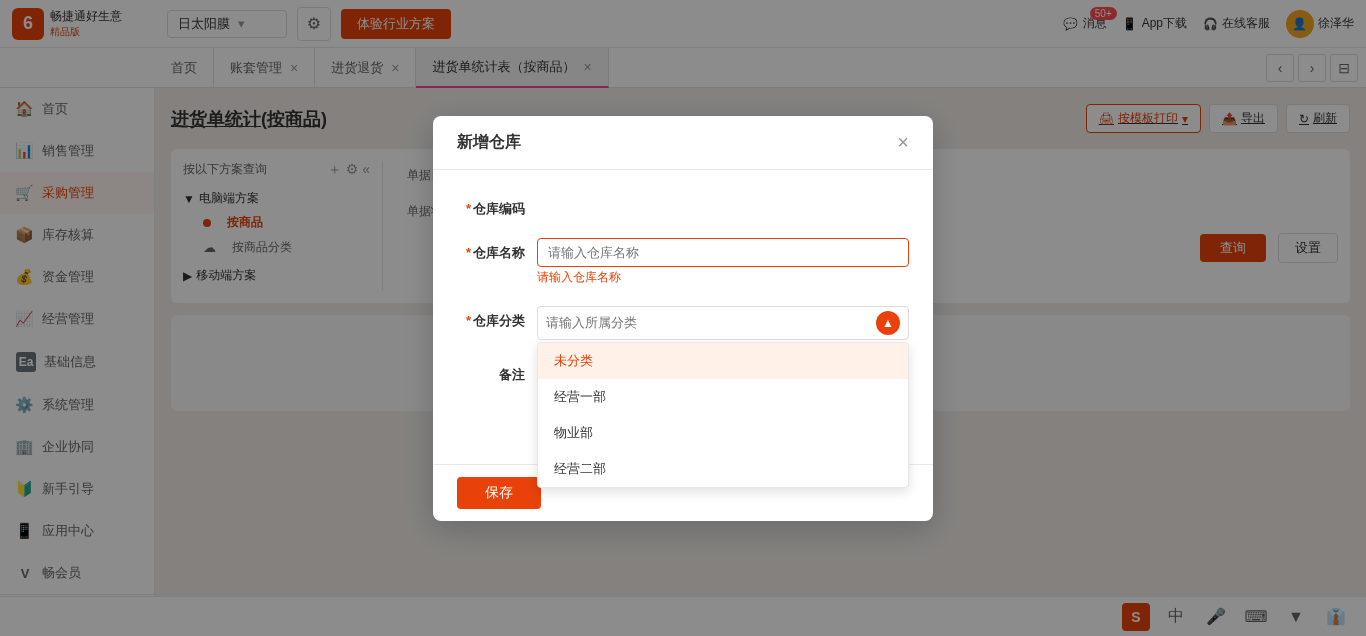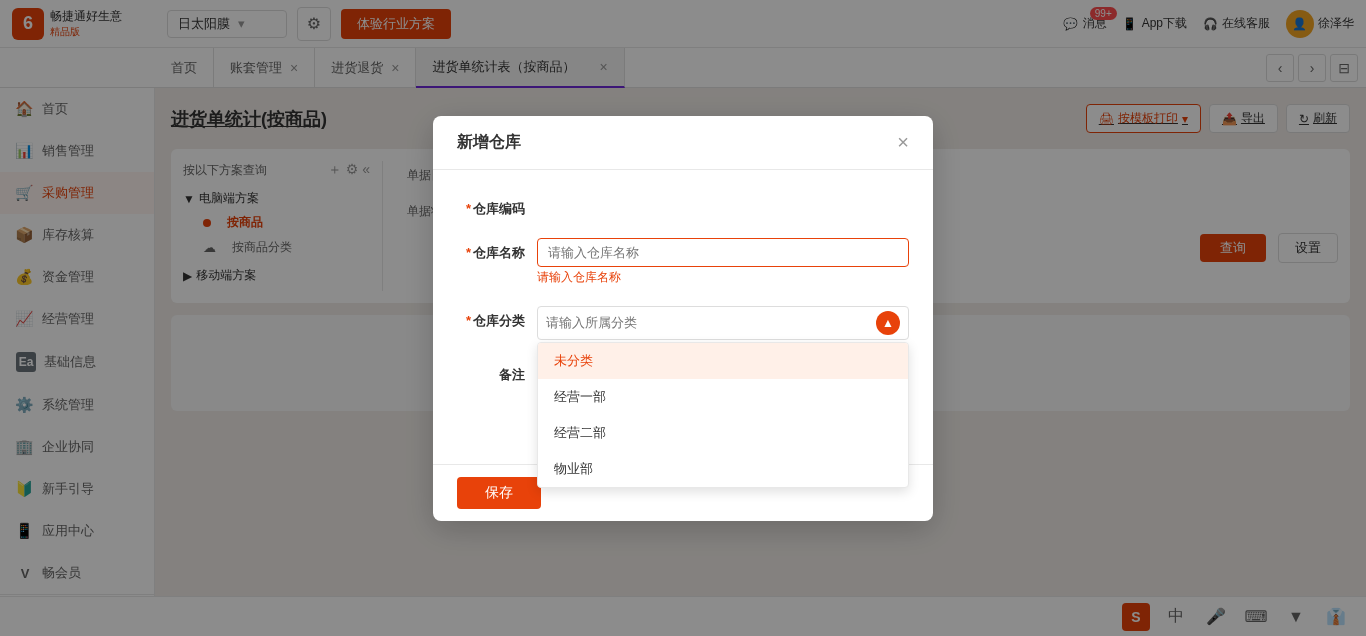--- a/index.html
+++ b/index.html
@@ -129,22 +129,21 @@
       border-right: 1px solid #e0e0e0;
       cursor: pointer;
       font-size: 13px;
       color: #666;
       position: relative;
       white-space: nowrap;
     }
     .tab-item.active {
       background: #f5f5f5;
       color: #333;
-      border-bottom: 2px solid #6d28d9;
-      gap: 16px;
+      border-bottom: 2px solid #ec4899;
     }
     .tab-close {
       margin-left: 8px;
       color: #999;
       font-size: 14px;
     }
     .tab-actions {
       margin-left: auto;
       display: flex;
       align-items: center;
@@ -272,21 +271,21 @@
       display: flex;
       gap: 16px;
     }
     .filter-left {
       width: 200px;
       border-right: 1px solid #e8e8e8;
       padding-right: 12px;
     }
     .filter-left-title {
       display: flex;
-      align-items: center;
+      align-items: flex-start;
       justify-content: space-between;
       margin-bottom: 8px;
       font-size: 12px;
       color: #666;
     }
     .filter-left-title .icons { display: flex; gap: 4px; }
     .filter-tree { font-size: 12px; }
     .tree-group { margin-bottom: 4px; }
     .tree-group-label {
       display: flex;
@@ -581,21 +580,21 @@
     <span>日太阳膜</span>
     <span class="arrow">▾</span>
   </div>
   <div class="gear-btn">⚙</div>
   <button class="experience-btn">体验行业方案</button>
 
   <div class="header-right">
     <div class="header-right-item">
       <span>💬</span>
       <span>消息</span>
-      <span class="badge">99+</span>
+      <span class="badge">50+</span>
     </div>
     <div class="header-right-item">
       <span>📱</span>
       <span>App下载</span>
     </div>
     <div class="header-right-item">
       <span>🎧</span>
       <span>在线客服</span>
     </div>
     <div class="header-right-item">
@@ -802,22 +801,22 @@
       <div class="form-row">
         <div class="form-label required">仓库分类</div>
         <div class="category-select-wrap">
           <div class="category-input-row">
             <input type="text" placeholder="请输入所属分类" style="">
             <div class="category-arrow">▲</div>
           </div>
           <div class="category-dropdown">
             <div class="dropdown-item selected">未分类</div>
             <div class="dropdown-item">经营一部</div>
+            <div class="dropdown-item">物业部</div>
             <div class="dropdown-item">经营二部</div>
-            <div class="dropdown-item">物业部</div>
           </div>
         </div>
       </div>
 
       <div class="form-row">
         <div class="form-label">备注</div>
         <textarea class="form-textarea" placeholder="" style=""></textarea>
       </div>
     </div>
     <div class="modal-footer">

